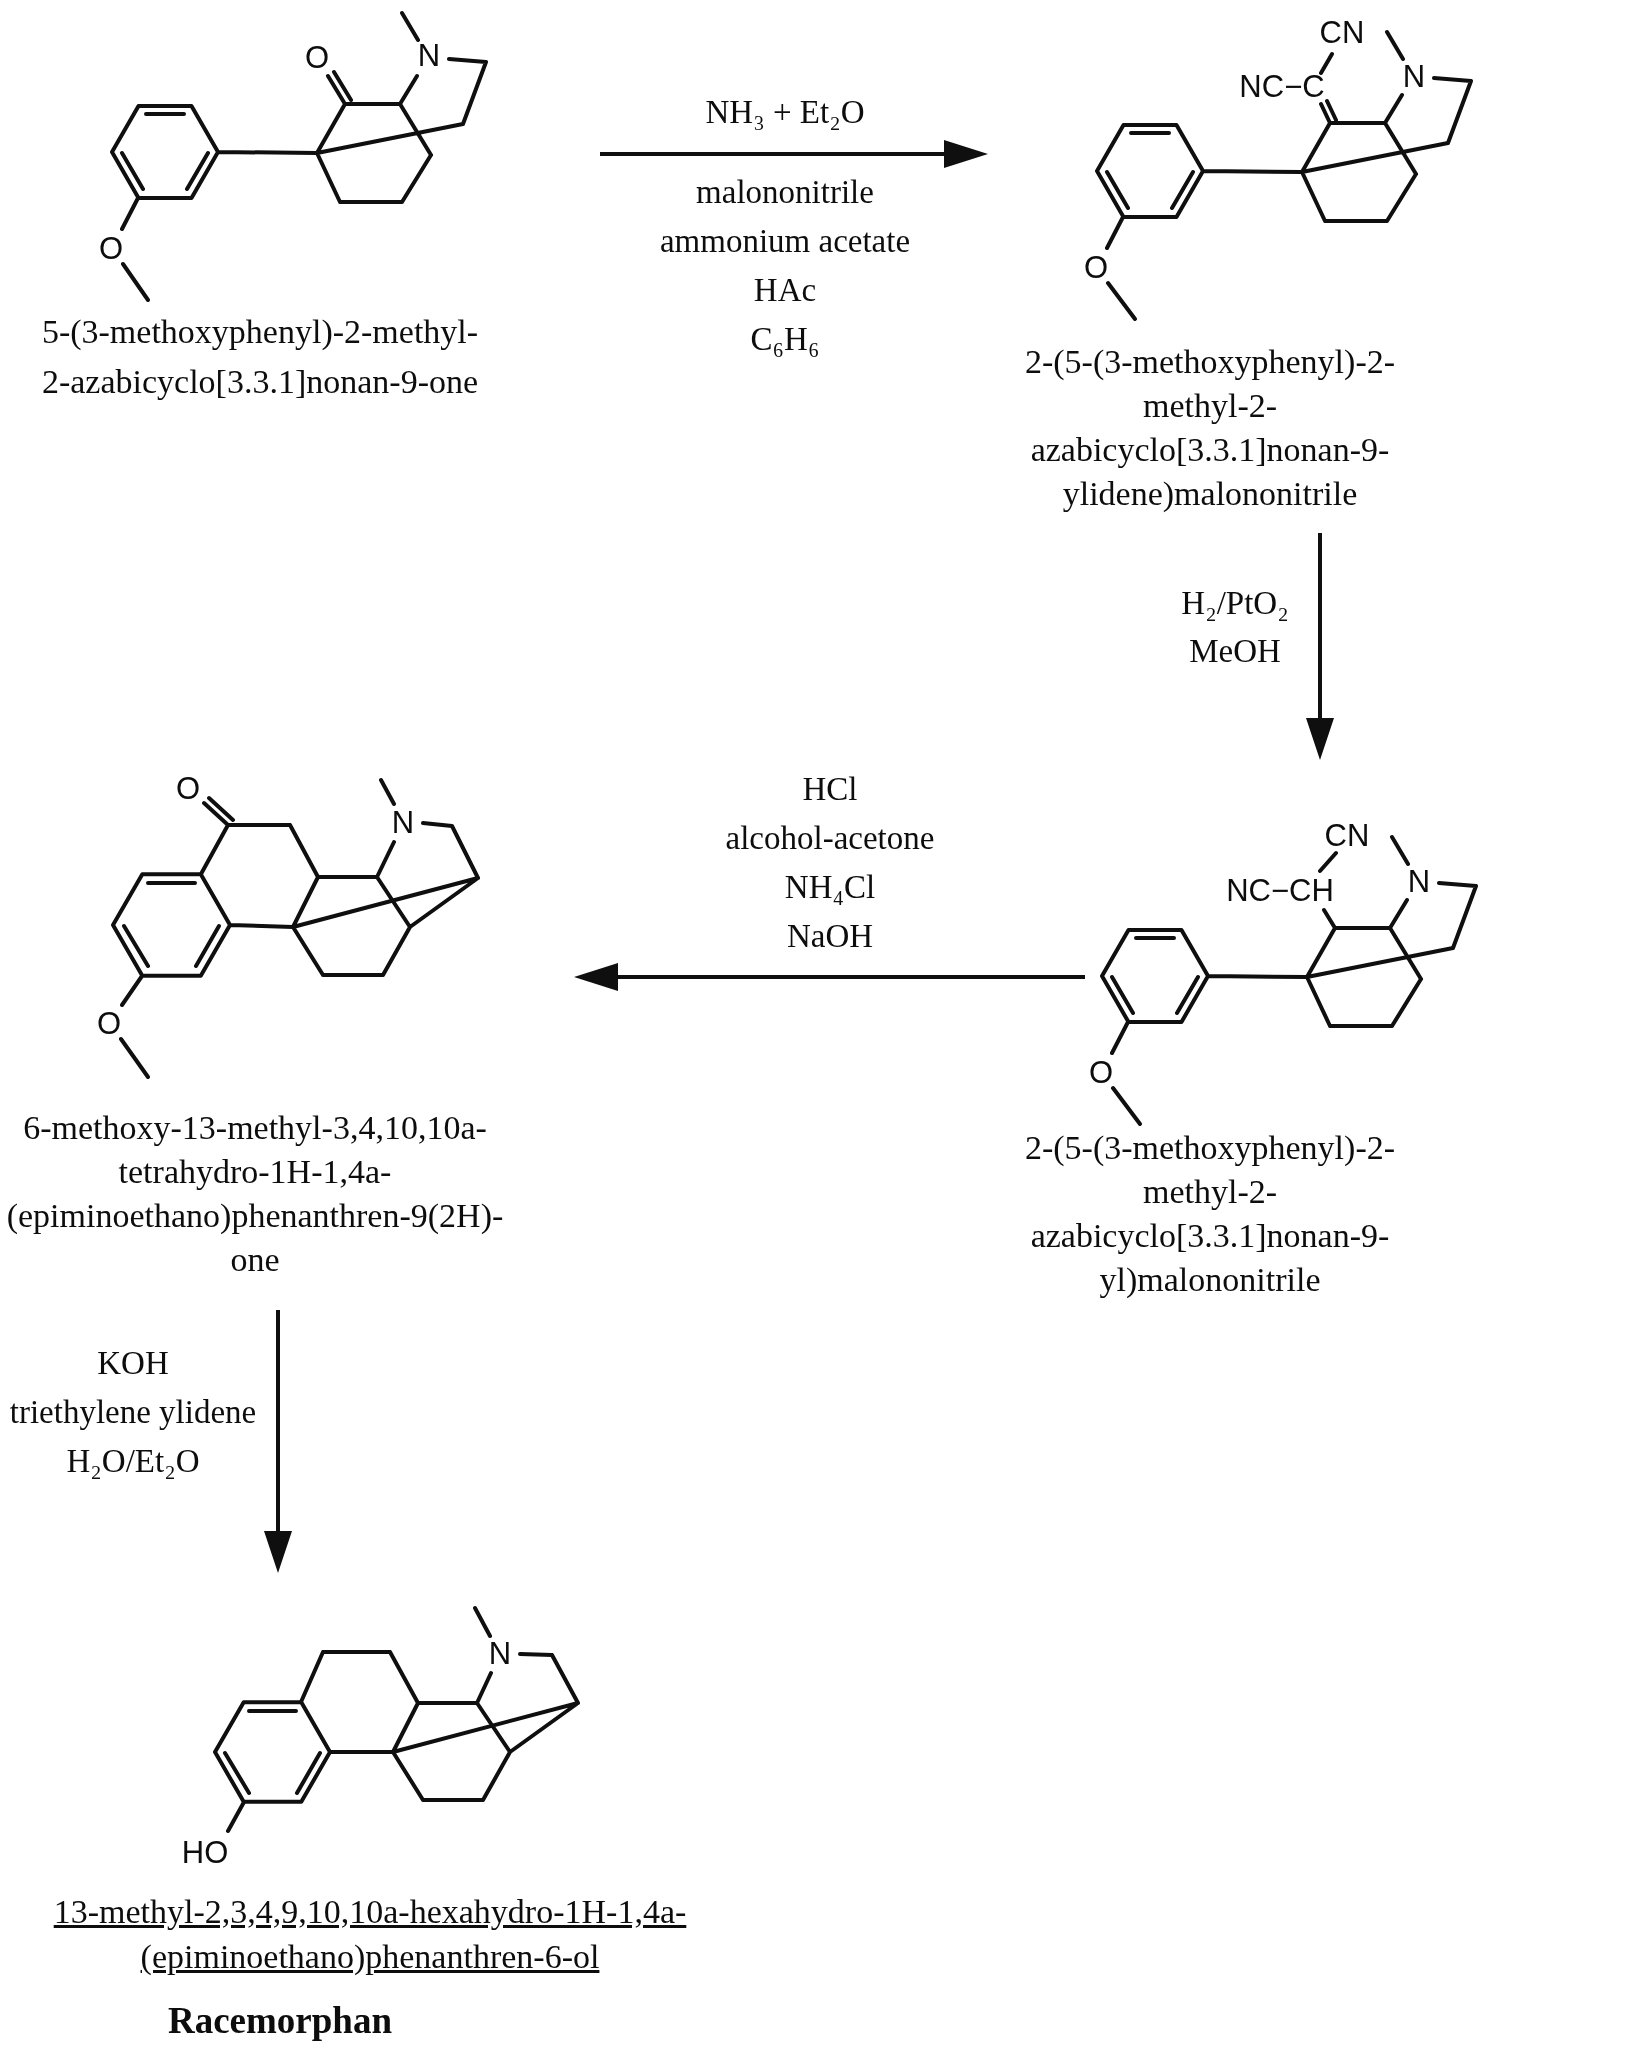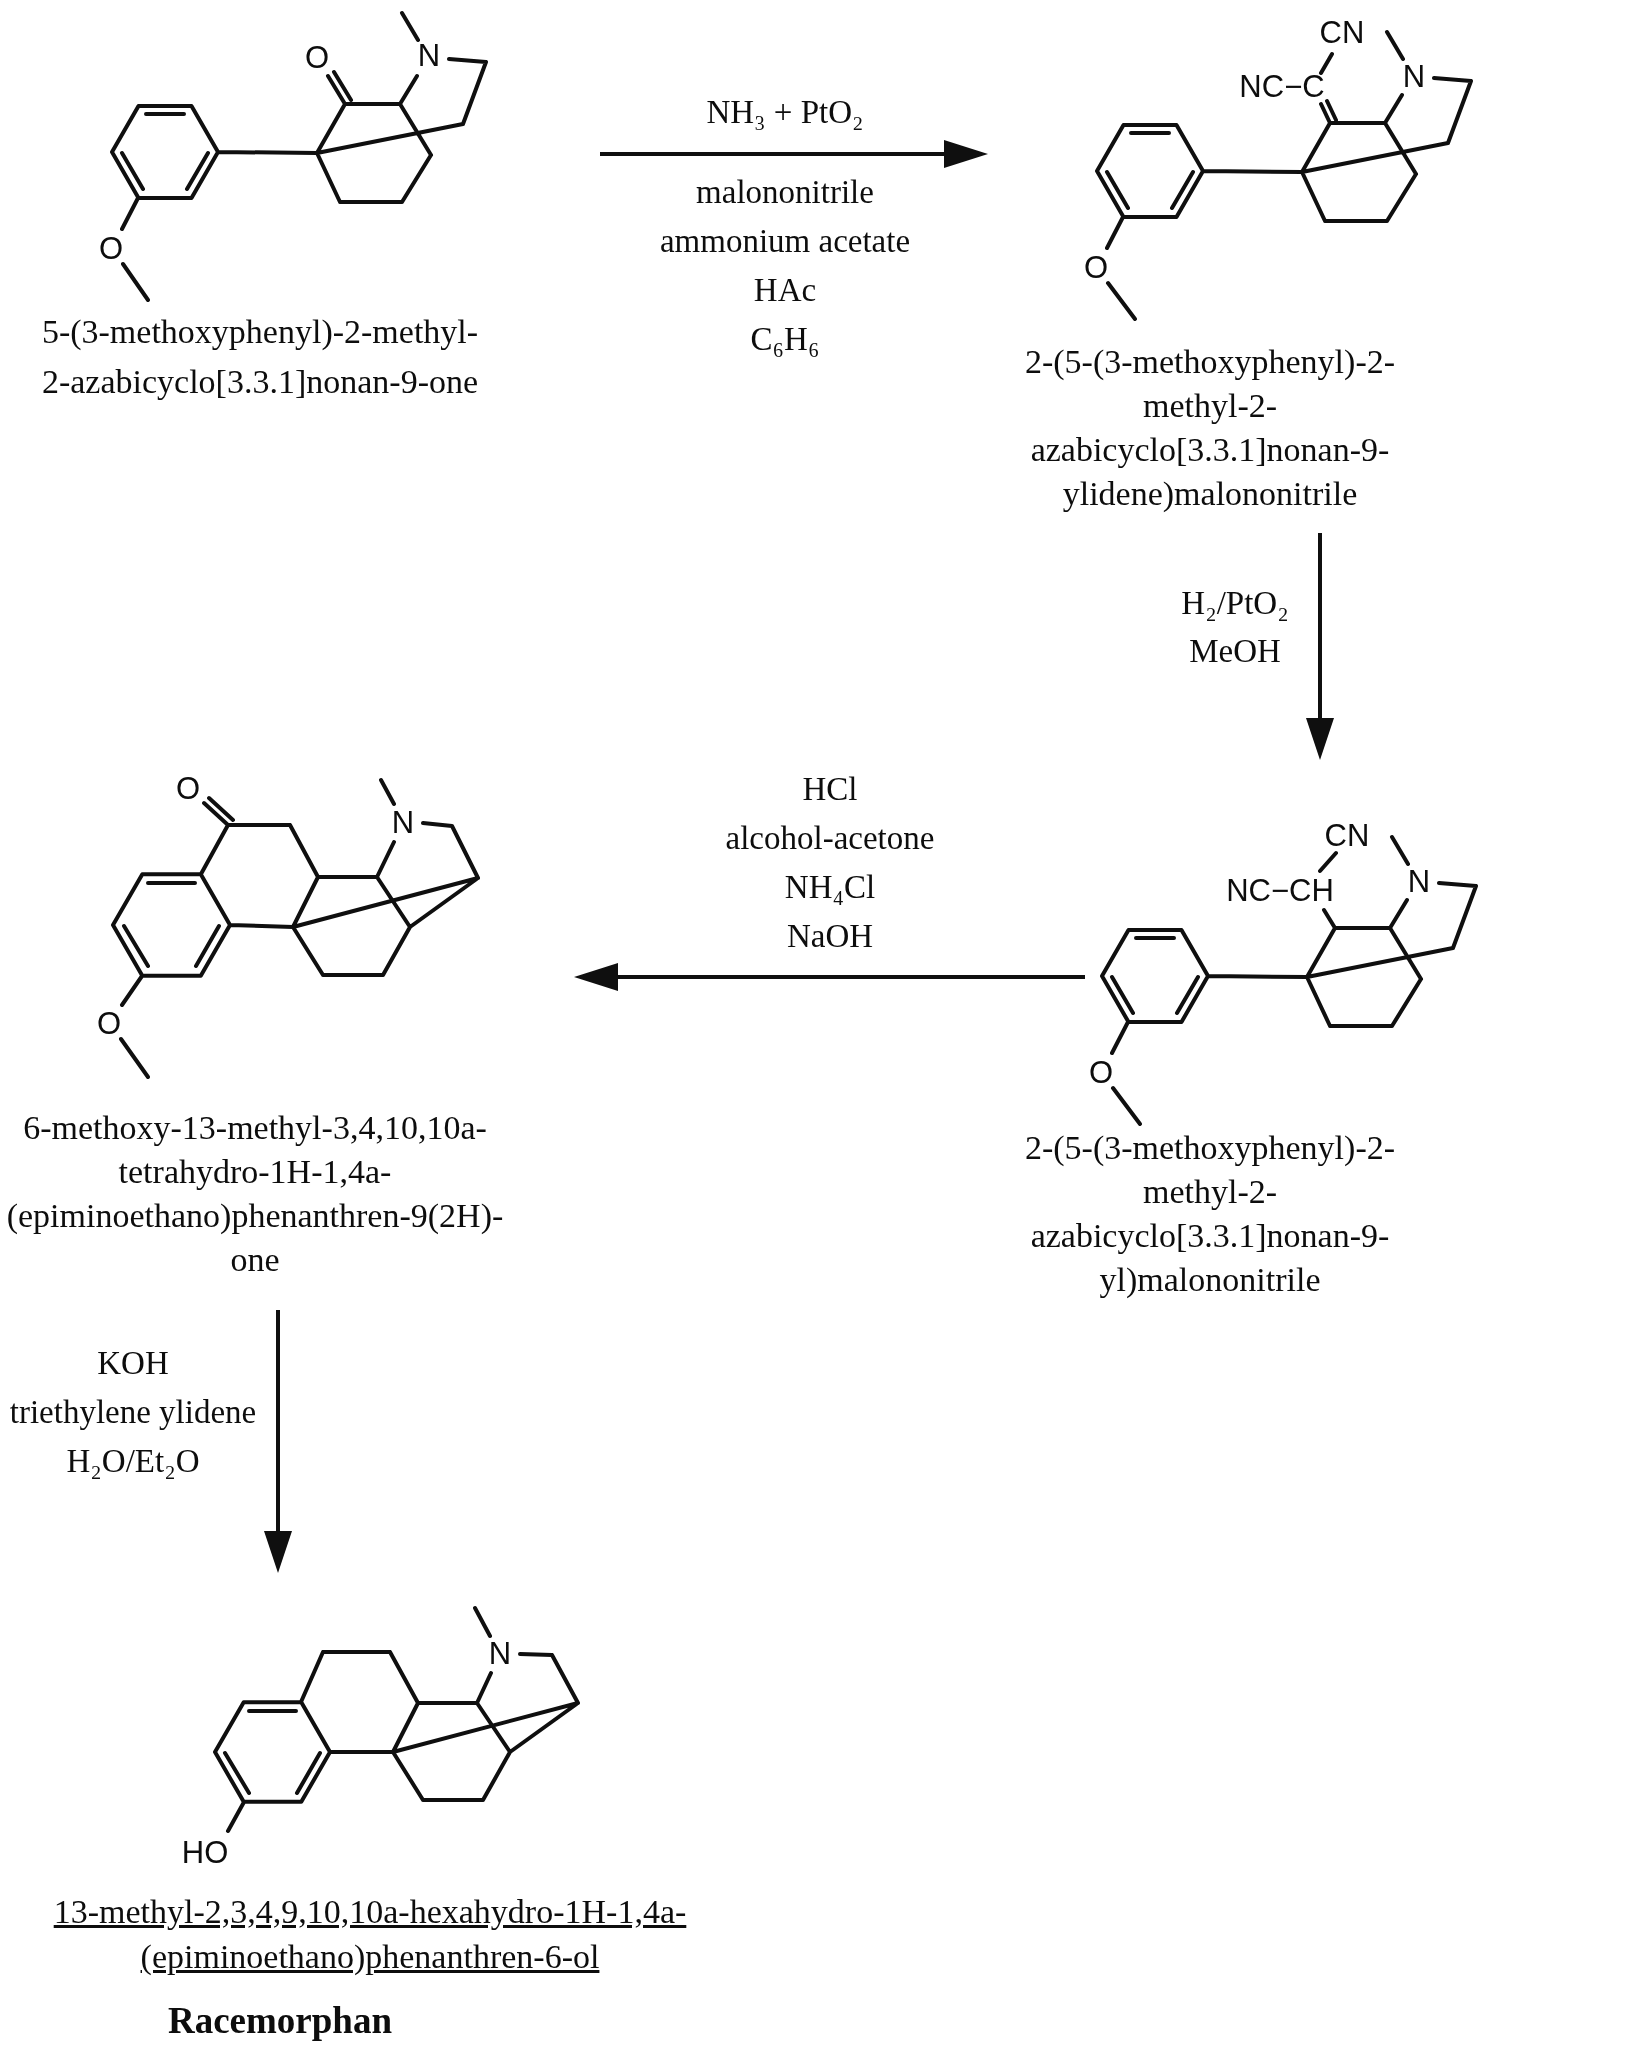--- a/index.html
+++ b/index.html
@@ -112,21 +112,21 @@
   <div class="label n3">2-(5-(3-methoxyphenyl)-2-methyl-2-
 azabicyclo[3.3.1]nonan-9-yl)malononitrile</div>
   <div class="label n4">6-methoxy-13-methyl-3,4,10,10a-
 tetrahydro-1H-1,4a-
 (epiminoethano)phenanthren-9(2H)-
 one</div>
   <div class="label n5">13-methyl-2,3,4,9,10,10a-hexahydro-1H-1,4a-
 (epiminoethano)phenanthren-6-ol</div>
   <div class="label trivial">Racemorphan</div>
 
-  <div class="label reagent r1a">NH₃ + PtO₂</div>
+  <div class="label reagent r1a">NH₃ + Et₂O</div>
   <div class="label reagent r1b">malononitrile
 ammonium acetate
 HAc
 C₆H₆</div>
   <div class="label reagent r2">H₂/PtO₂
 MeOH</div>
   <div class="label reagent r3">HCl
 alcohol-acetone
 NH₄Cl
 NaOH</div>

